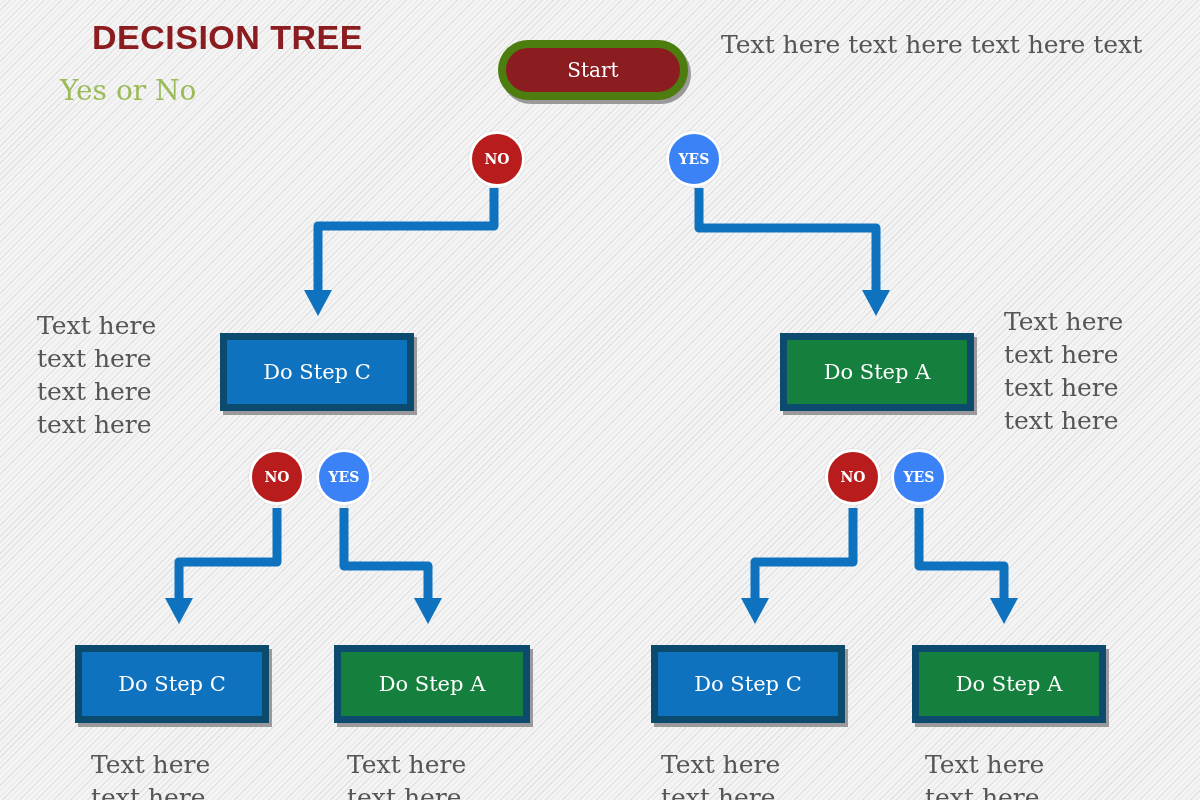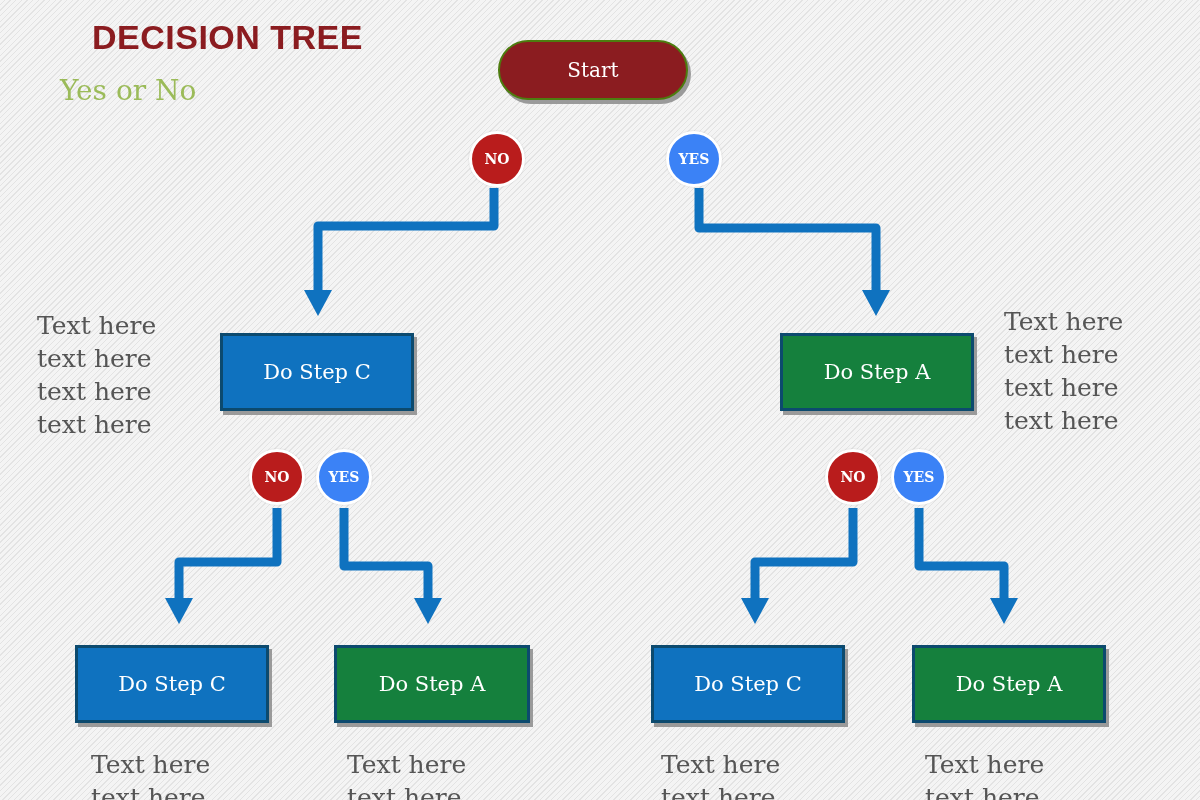--- a/index.html
+++ b/index.html
@@ -14,35 +14,35 @@
     left: 54px; top: 18px; font-size: 34px; font-weight: bold; color: #8b1c20;
     letter-spacing: 0.5px; font-family: Liberation Sans, sans-serif; margin-left: 38px;
   }
   .subtitle {
     left: 60px; top: 74px; font-size: 28px; color: #9bbb59; font-family: "DejaVu Serif", serif;
   }
   .start {
     left: 498px; top: 40px; width: 190px; height: 60px; border-radius: 30px;
     background: #8b1c20; color: #fff; font-size: 20px;
     display: flex; align-items: center; justify-content: center;
-    border: 2px solid #4d7c0f; box-sizing: border-box;
+    border: 8px solid #4d7c0f; box-sizing: border-box;
     box-shadow: 3px 4px 0 #9a9a9a;
   }
   .note { color: #555; font-size: 25px; line-height: 33px; font-family: "DejaVu Serif", serif; }
   .note div { white-space: nowrap; }
   .circle {
     width: 56px; height: 56px; border-radius: 50%; box-sizing: border-box;
     border: 3px solid #fff; color: #fff; font-size: 14px; font-weight: bold;
     display: flex; align-items: center; justify-content: center;
     box-shadow: 0 0 2px rgba(0,0,0,0.15);
   }
   .c-no { background: #b91c1c; }
   .c-yes { background: #3b82f6; }
   .box {
-    height: 78px; box-sizing: border-box; border: 3px solid #0c4a6e; color: #fff;
+    height: 78px; box-sizing: border-box; border: 7px solid #0c4a6e; color: #fff;
     font-size: 21px; display: flex; align-items: center; justify-content: center;
     box-shadow: 3px 4px 0 #9a9a9a;
   }
   .b-blue { background: #0f72bf; }
   .b-green { background: #15803d; }
   svg.arrows { position: absolute; left: 0; top: 0; }
 </style>
 </head>
 <body>
 
@@ -69,20 +69,21 @@
     <polygon points="741,598 769,598 755,624"></polygon>
     <polygon points="990,598 1018,598 1004,624"></polygon>
   </g>
 </svg>
 
 <div class="abs title">DECISION TREE</div>
 <div class="abs subtitle">Yes or No</div>
 
 <div class="abs start">Start</div>
 <div class="abs note" style="left:721px; top:28px;">
+  <div>Text here text here text here text</div>
 </div>
 
 <div class="abs circle c-no" style="left:469px; top:131px;">NO</div>
 <div class="abs circle c-yes" style="left:666px; top:131px;">YES</div>
 
 <div class="abs box b-blue" style="left:220px; top:333px; width:194px;">Do Step C</div>
 <div class="abs box b-green" style="left:780px; top:333px; width:194px;">Do Step A</div>
 
 <div class="abs note" style="left:37px; top:309px;">
   <div>Text here</div>

